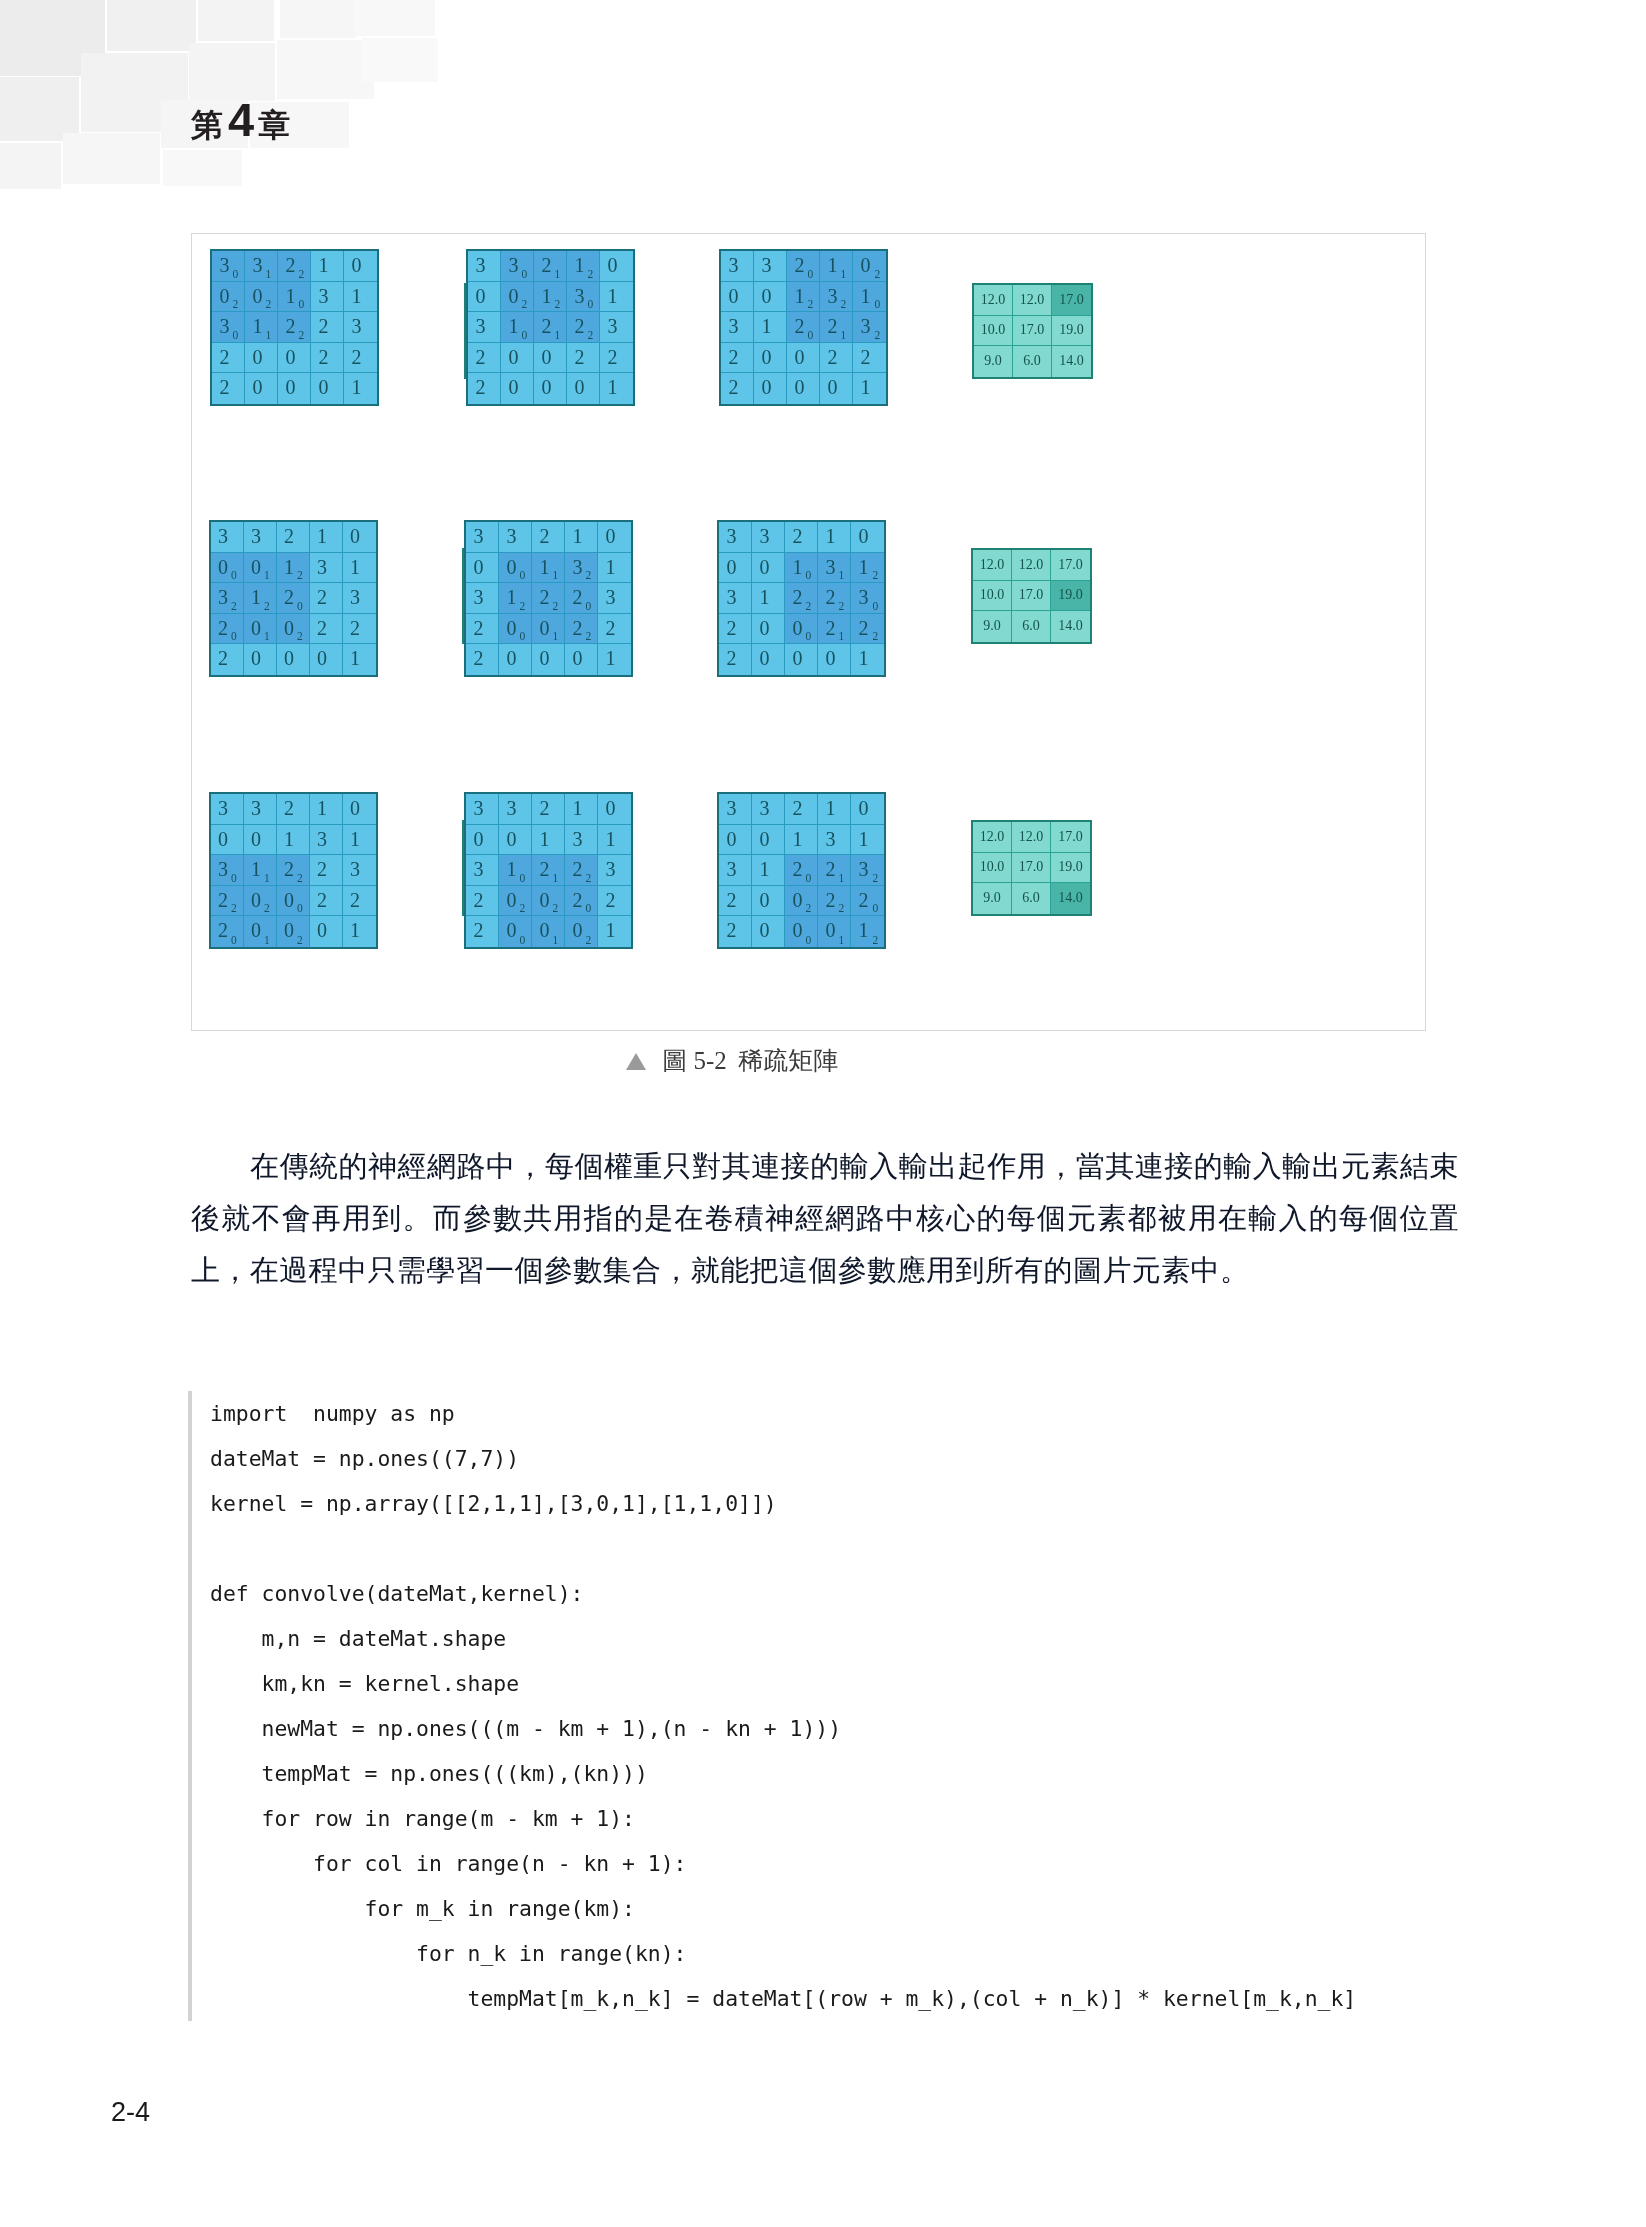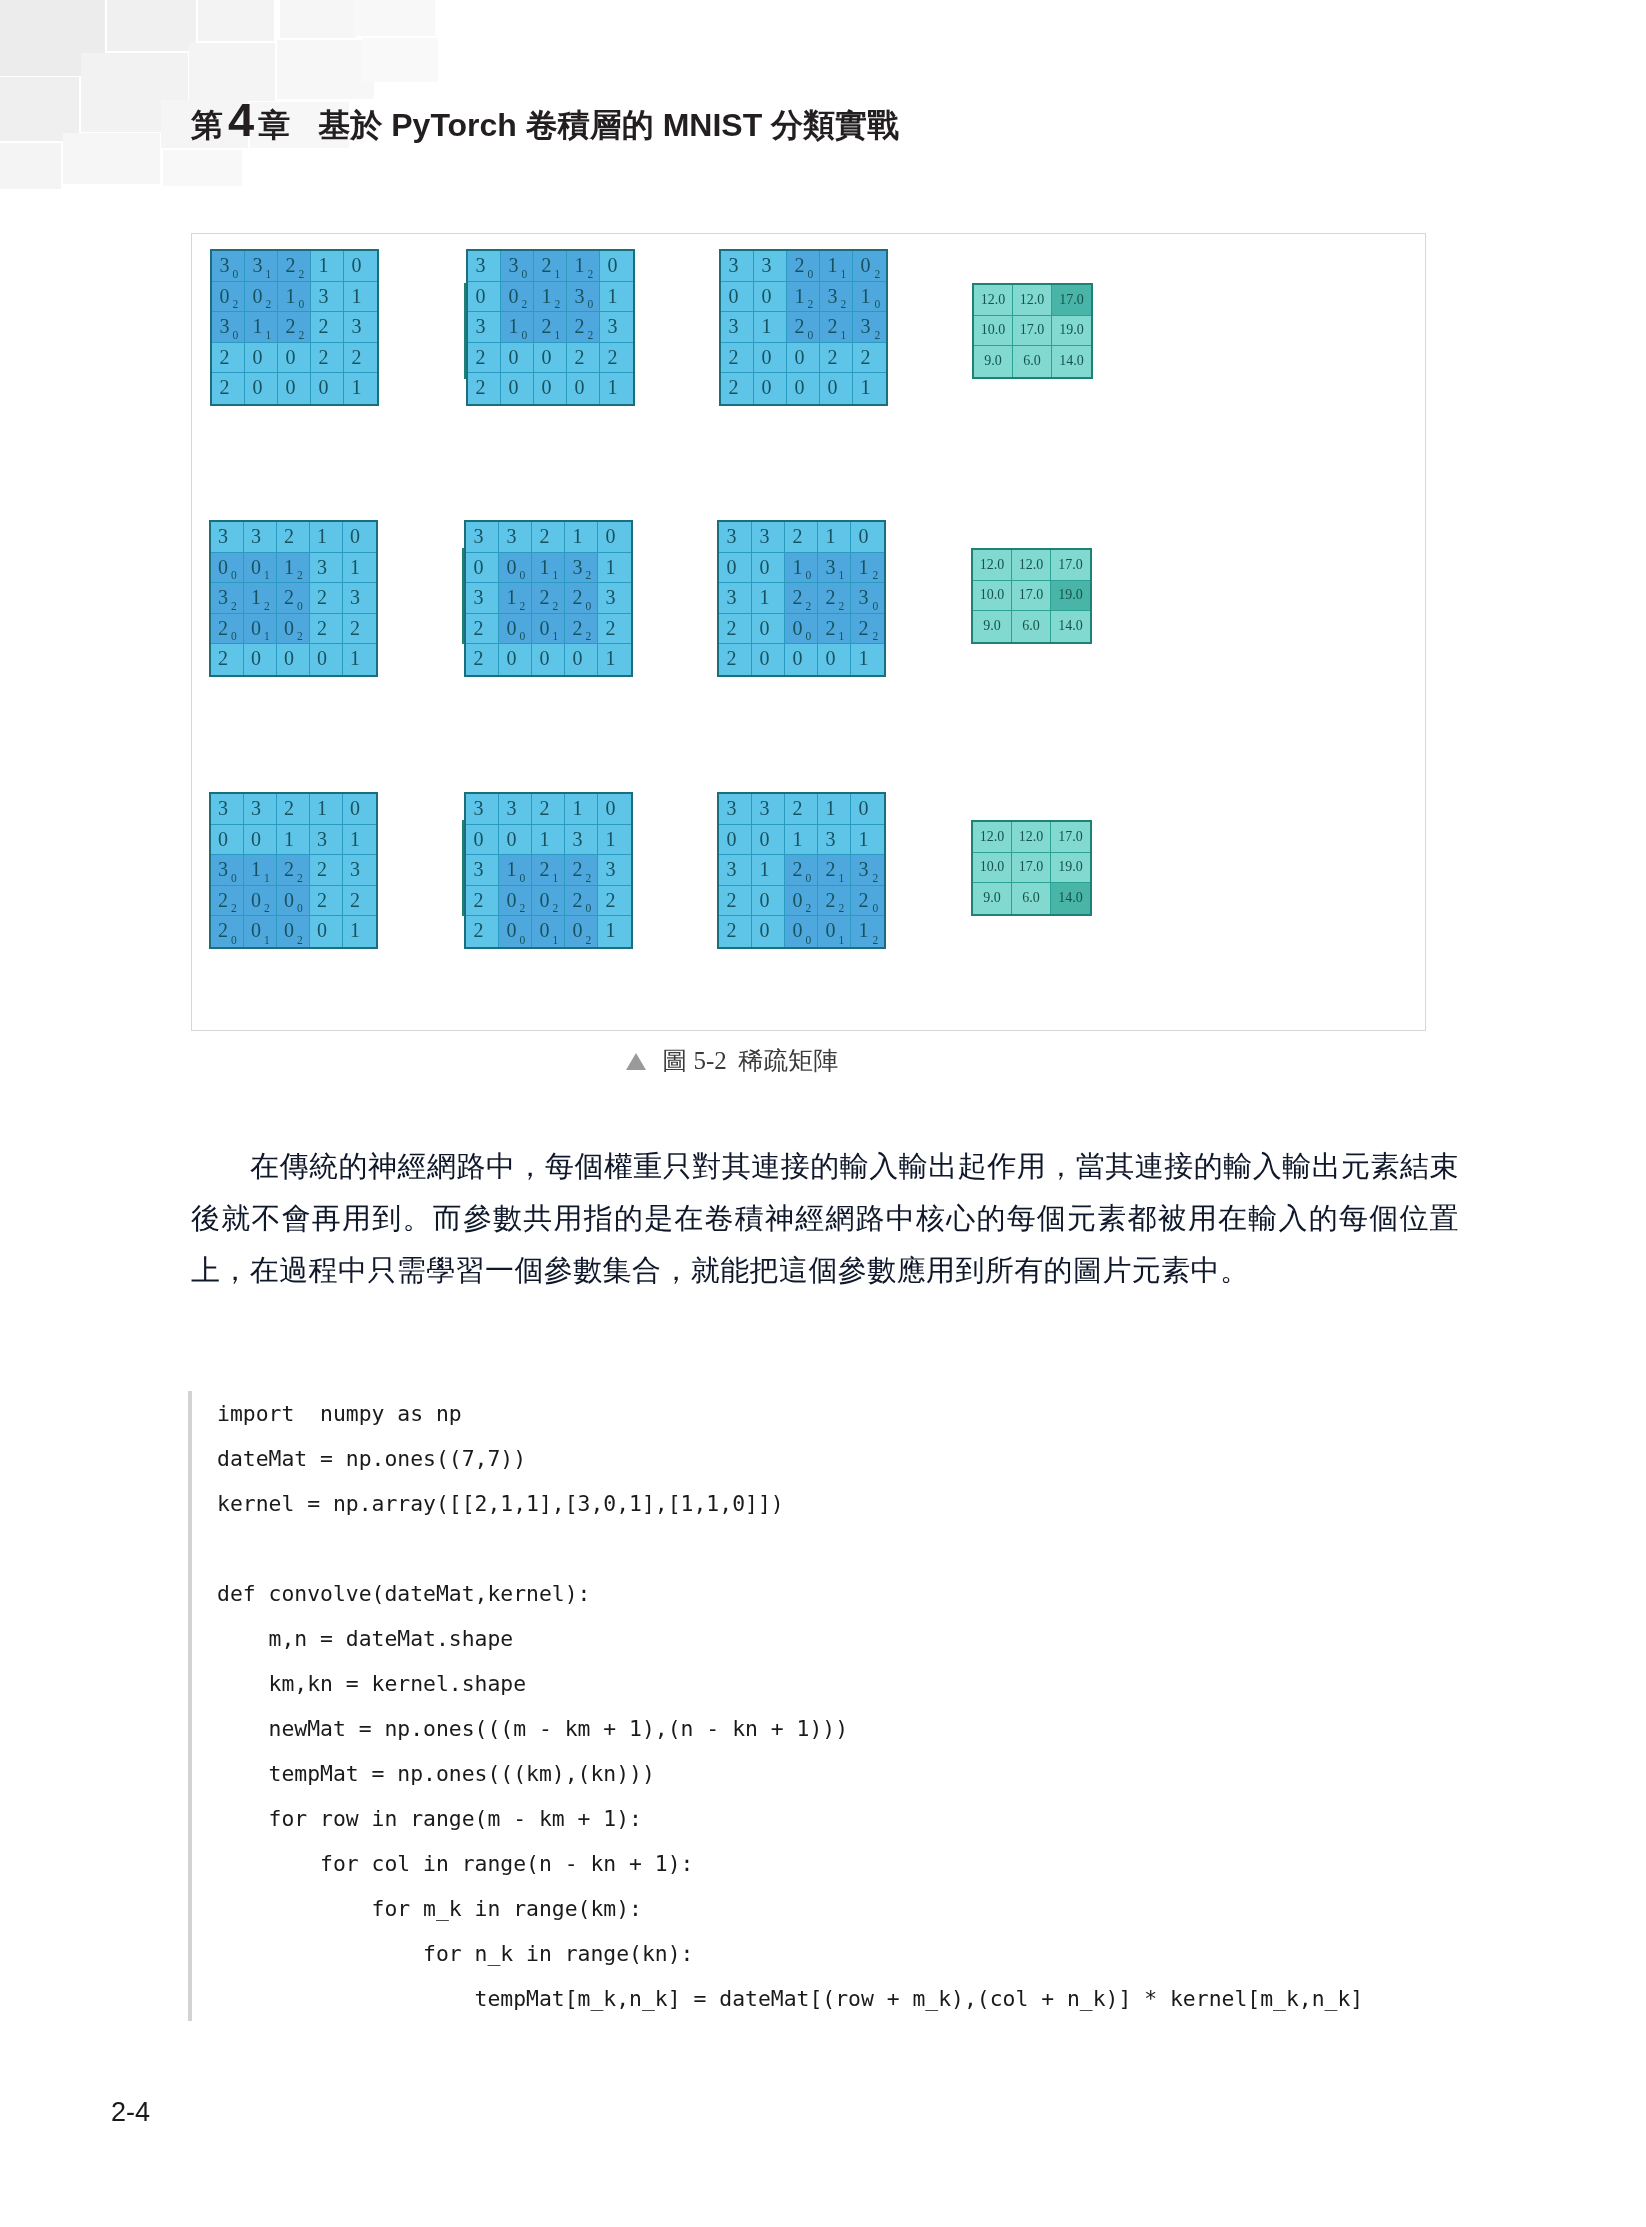--- a/index.html
+++ b/index.html
@@ -117,21 +117,21 @@
     text-align:justify;
     text-indent:59px;
     letter-spacing:0.4px;
   }
 
   
   #code-block {
     position:absolute; left:188px; top:1391px;
     width:1284px;
     border-left:4.1px solid #d3d3d3;
-    padding-left:25px;
+    padding-left:18px;
     box-sizing:border-box;
   }
   #code-block pre {
     margin:0;
     font-family:"DejaVu Sans Mono", monospace;
     font-size:21.4px;
     line-height:45px;
     color:#1a1a1a;
     white-space:pre;
   }
@@ -161,21 +161,20 @@
     <div class="sq" style="left: 250px; top: 102px; width: 99px; height: 46px; background: rgb(247, 247, 247);"></div>
     <div class="sq" style="left: 354px; top: 0px; width: 81px; height: 36px; background: rgb(248, 248, 248);"></div>
     <div class="sq" style="left: 362px; top: 38px; width: 76px; height: 44px; background: rgb(249, 249, 249);"></div>
     <div class="sq" style="left: 163px; top: 150px; width: 79px; height: 36px; background: rgb(248, 248, 248);"></div>
   </div>
 
 <div id="runhead">
   <span class="ch-pre">第</span>
   <span class="ch-num">4</span>
   <span class="ch-post">章</span>
-  <span class="ch-title">基於 PyTorch 卷積層的 MNIST 分類實戰</span>
 </div>
 
 <div id="figure">
     <div class="inmat" style="position: absolute; left: 18px; top: 15px;">
       <div class="c hl">
         <span class="v">3</span>
         <span class="k">0</span>
       </div>
       <div class="c hl">
         <span class="v">3</span>

